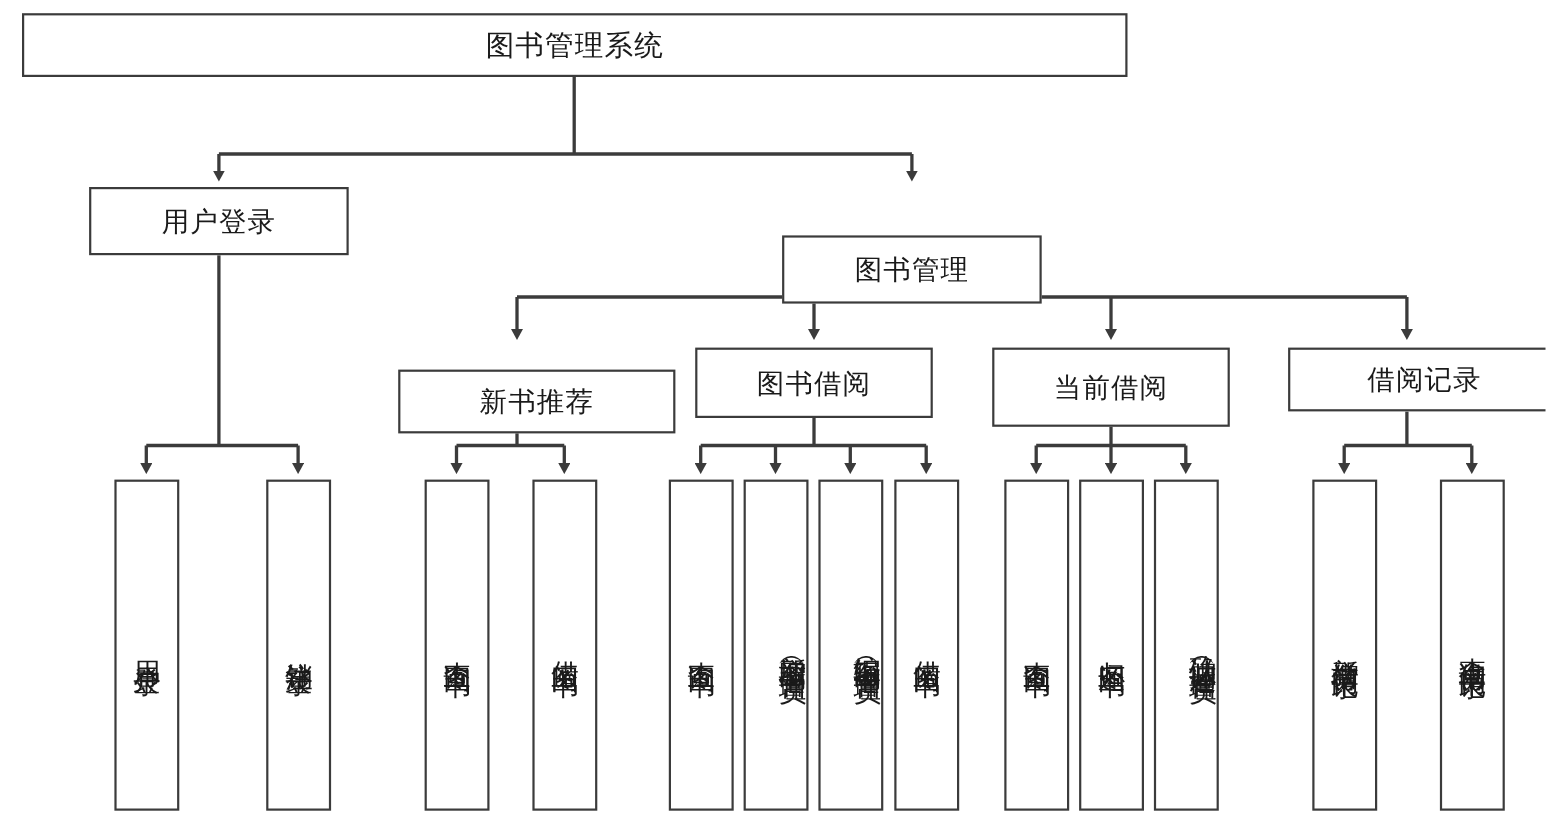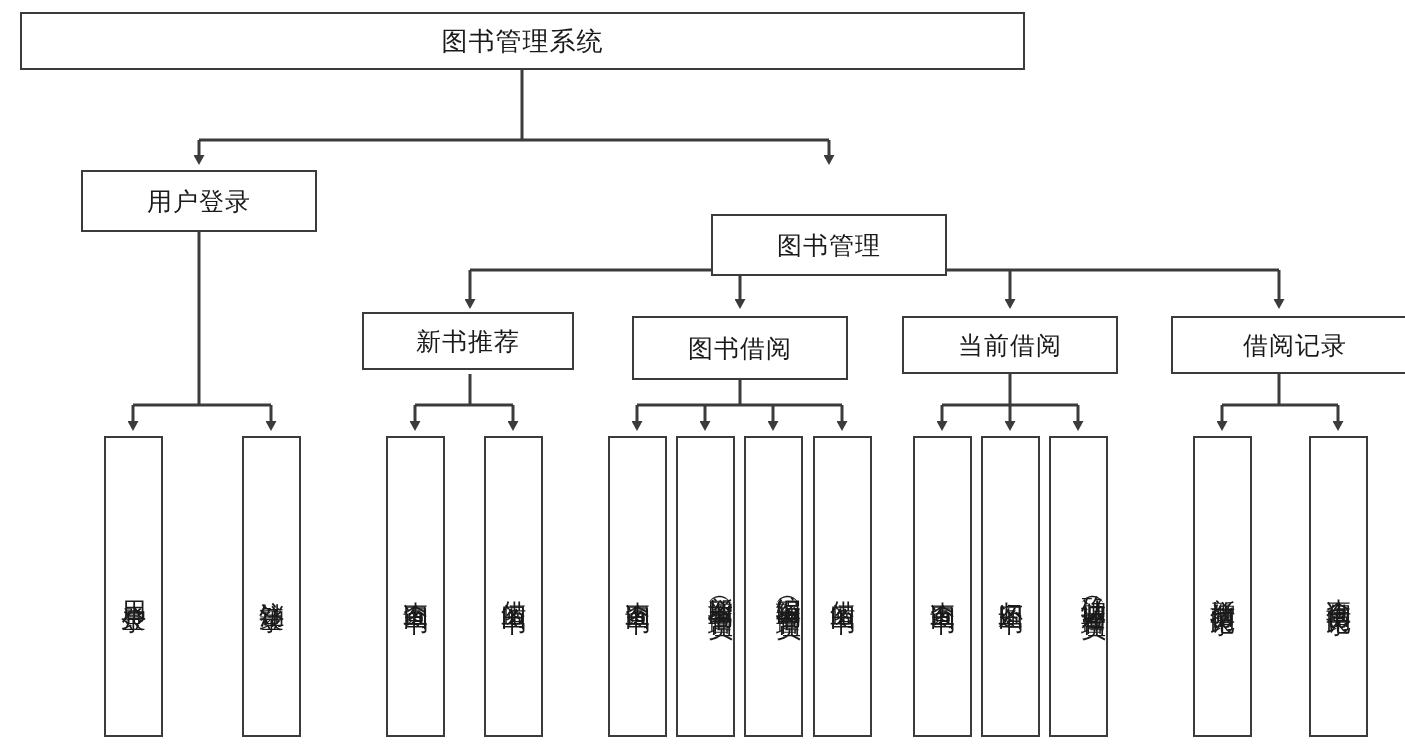--- a/index.html
+++ b/index.html
@@ -121,23 +121,23 @@
       <path d="M1222,405 L1222,422" marker-end="url(#arrow)"></path>
       <path d="M1338,405 L1338,422" marker-end="url(#arrow)"></path>
     </g>
   </svg>
 
   <div class="node h root" style="left:20px; top:12px; width:1005px; height:58px;">图书管理系统</div>
 
   <div class="node h" style="left:81px; top:170px; width:236px; height:62px;">用户登录</div>
   <div class="node h" style="left:711px; top:170px; width:236px; height:62px;margin-top:44px;">图书管理</div>
 
-  <div class="node h" style="left:362px; top:312px; width:212px; height:58px;">新书推荐</div>
+  <div class="node h" style="left:362px; top:336px; width:252px; height:58px;">新书推荐</div>
   <div class="node h" style="left:632px; top:316px; width:216px; height:64px;">图书借阅</div>
-  <div class="node h" style="left:902px; top:316px; width:216px; height:58px;">当前借阅</div>
+  <div class="node h" style="left:902px; top:316px; width:216px; height:72px;">当前借阅</div>
   <div class="node h" style="left:1171px; top:316px; width:248px; height:58px;">借阅记录</div>
 
   <div class="node v centered" style="left:104px; top:436px; width:59px; height:301px;">用户登录</div>
   <div class="node v centered" style="left:242px; top:436px; width:59px; height:301px;">注销登录</div>
 
   <div class="node v centered" style="left:386px; top:436px; width:59px; height:301px;">查询图书</div>
   <div class="node v centered" style="left:484px; top:436px; width:59px; height:301px;">借阅图书</div>
 
   <div class="node v centered" style="left:608px; top:436px; width:59px; height:301px;">查询图书</div>
   <div class="node v" style="left:676px; top:436px; width:59px; height:301px;">新增图书（管理员）</div>

